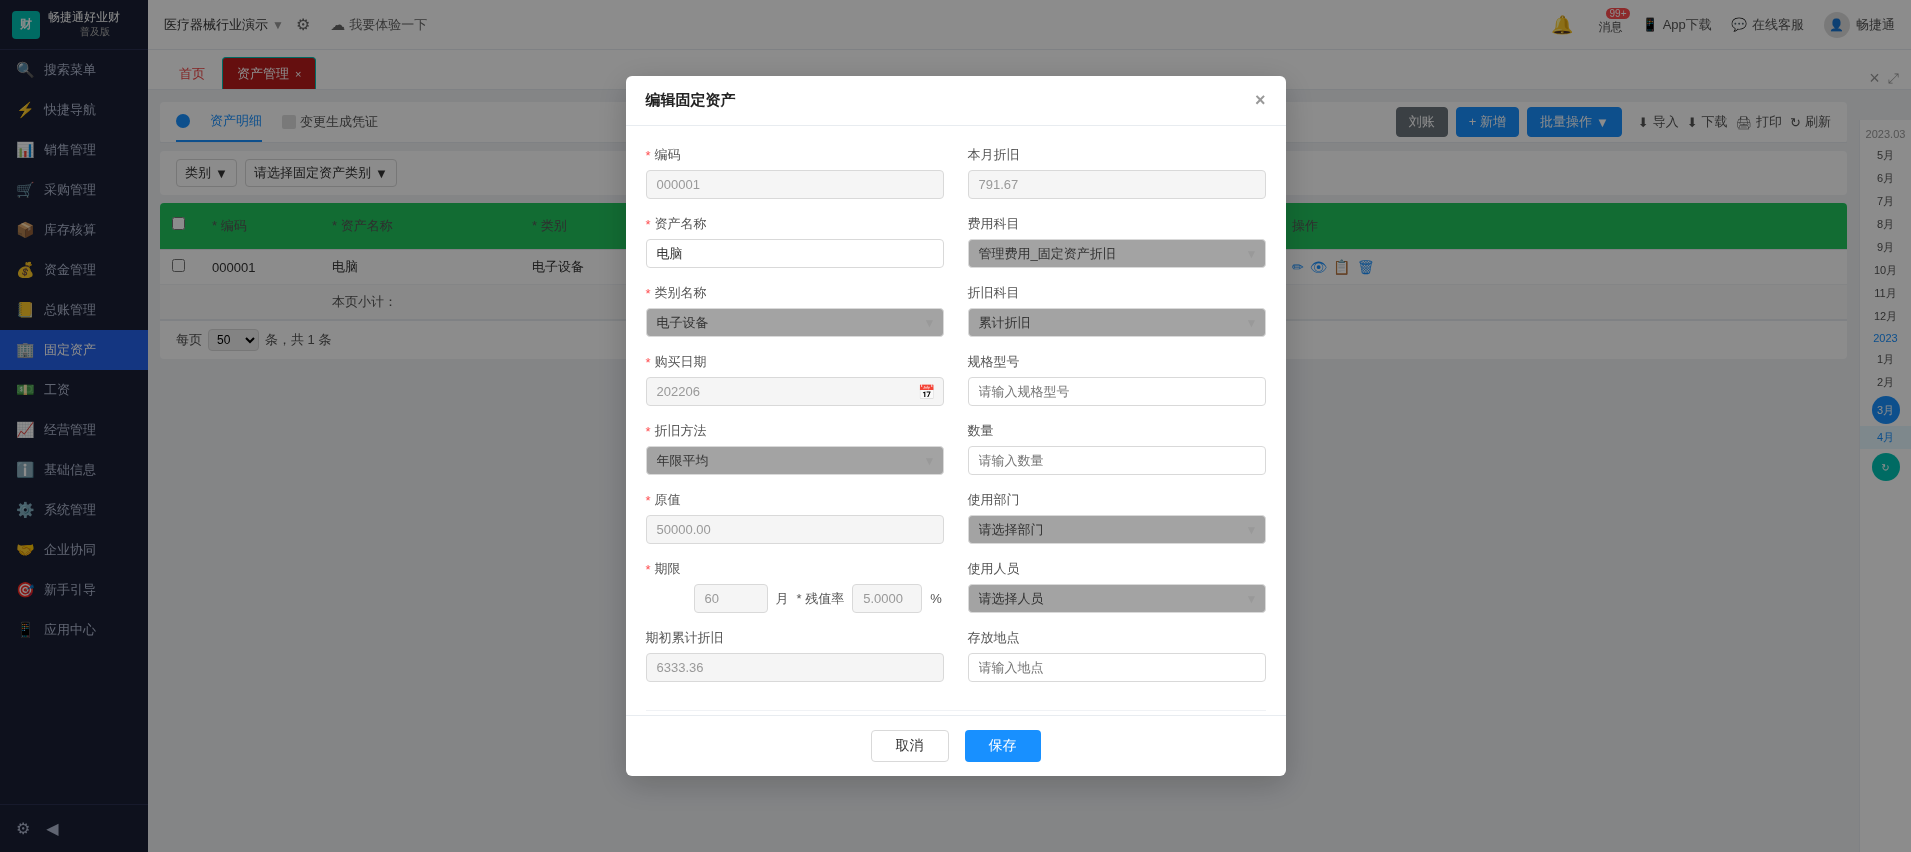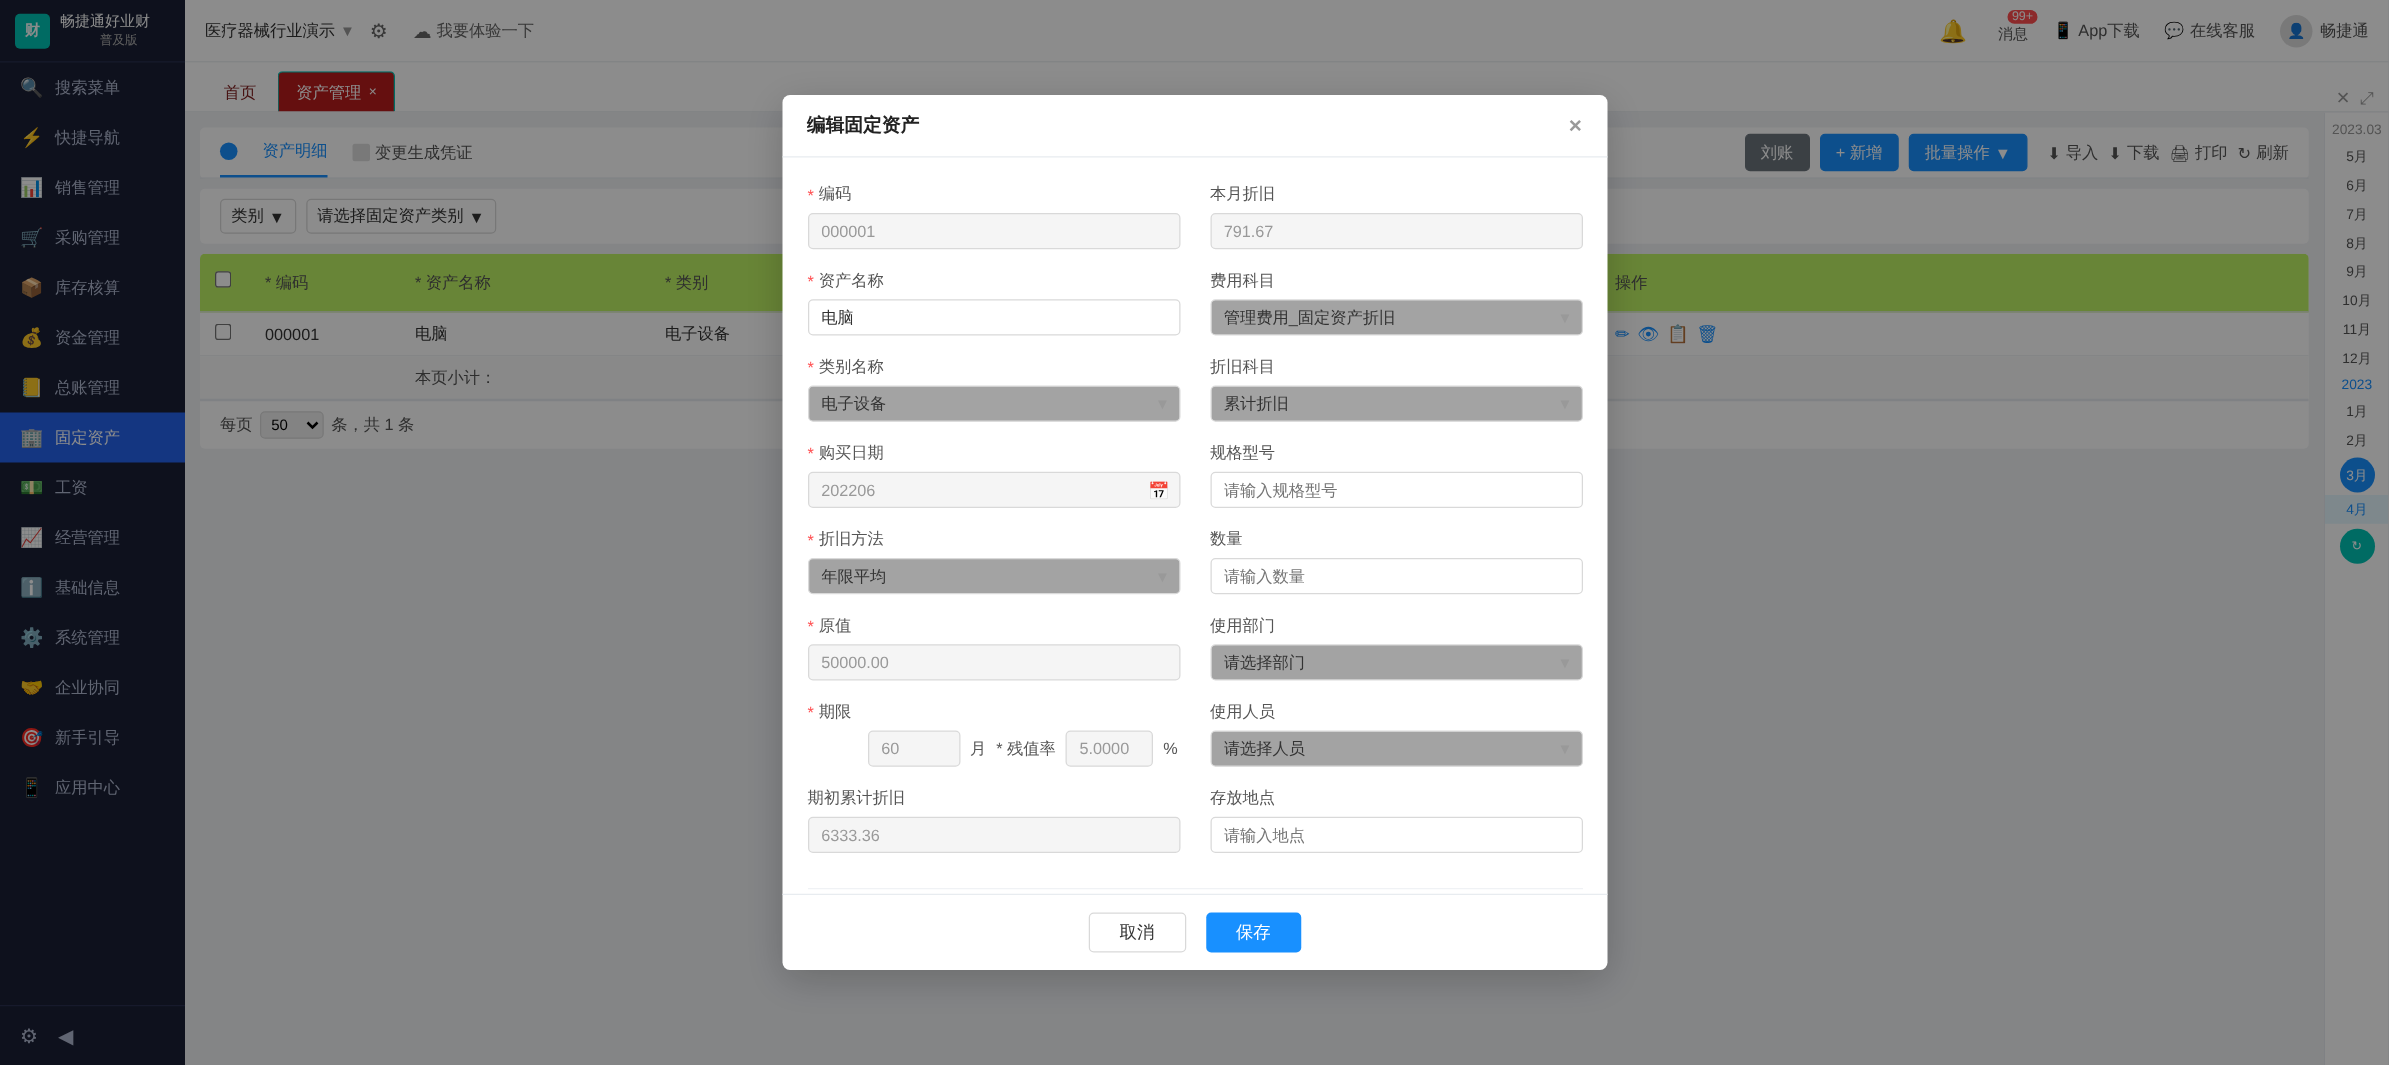--- a/index.html
+++ b/index.html
@@ -101,21 +101,21 @@
     }
     .tab {
       height: 32px;
       padding: 0 14px;
       display: flex;
       align-items: center;
       font-size: 13px;
       cursor: pointer;
       border-radius: 4px 4px 0 0;
       margin-right: 2px;
-      color: #7f1d1d;
+      color: #ef4444;
       border: 1px solid transparent;
       border-bottom: none;
     }
     .tab.active { background: #b91c1c; color: white; border-color: #00c4b4; }
     .tab-close { margin-left: 6px; font-size: 11px; cursor: pointer; }
 
     
     .content-area {
       flex: 1;
       display: flex;
@@ -164,21 +164,21 @@
       align-items: center;
       gap: 4px;
       cursor: pointer;
     }
 
     
     .data-table { background: white; border-radius: 4px; overflow: hidden; }
     .table-header {
       display: grid;
       grid-template-columns: 40px 120px 200px 120px 100px 100px 120px 100px 120px 100px 80px;
-      background: #bef264;
+      background: #22c55e;
       border-bottom: 1px solid #e8ecf0;
       padding: 8px 0;
       font-size: 13px;
       color: #555;
       font-weight: 500;
     }
     .th { padding: 6px 12px; }
     .table-row-data {
       display: grid;
       grid-template-columns: 40px 120px 200px 120px 100px 100px 120px 100px 120px 100px 80px;
@@ -212,20 +212,21 @@
       background: white;
       border-left: 1px solid #e8ecf0;
       display: flex;
       flex-direction: column;
       align-items: center;
       padding: 8px 0;
       flex-shrink: 0;
       font-size: 11px;
       color: #555;
       overflow-y: auto;
+      margin-top: 30px;
     }
     .cal-item { padding: 4px 0; color: #555; font-size: 11px; text-align: center; width: 100%; }
 
     
     .modal-overlay {
       position: fixed;
       top: 0; left: 0; right: 0; bottom: 0;
       background: rgba(0,0,0,0.45);
       display: flex;
       align-items: center;

